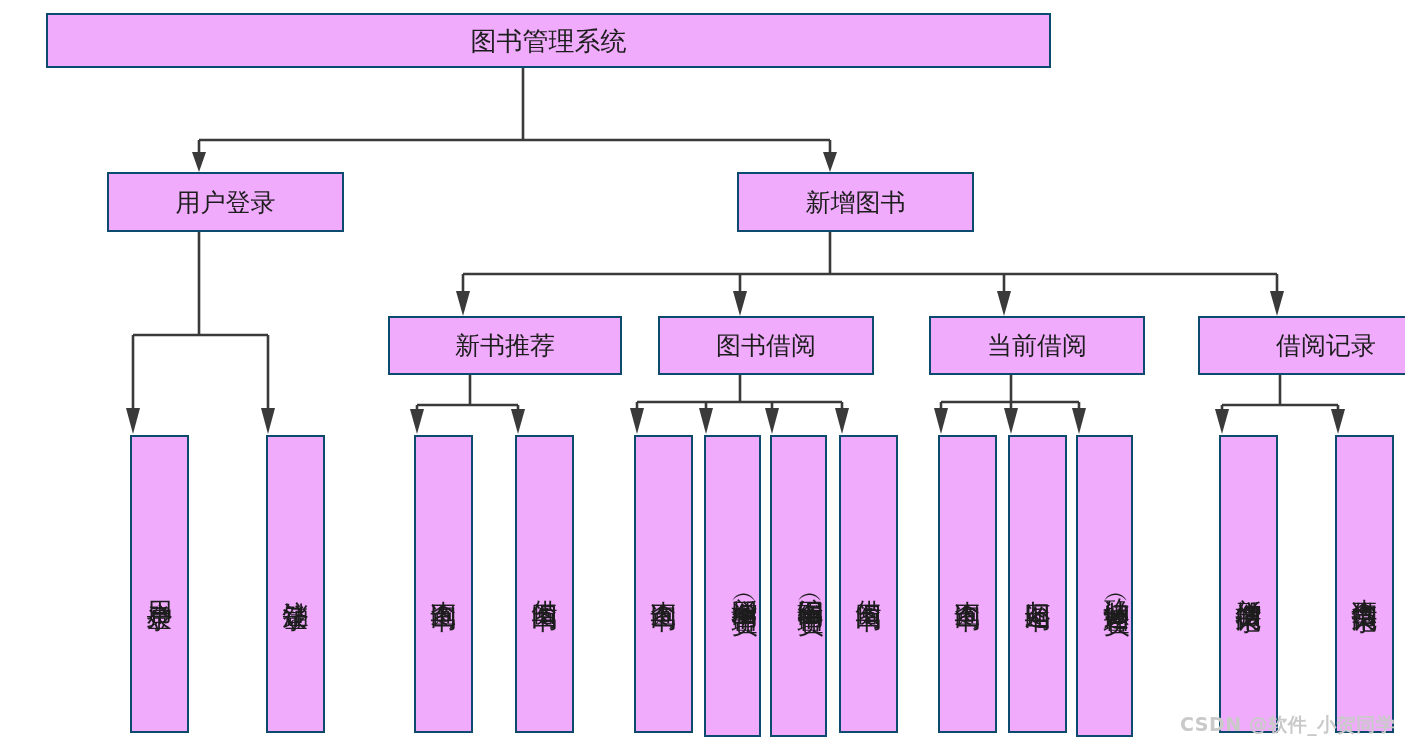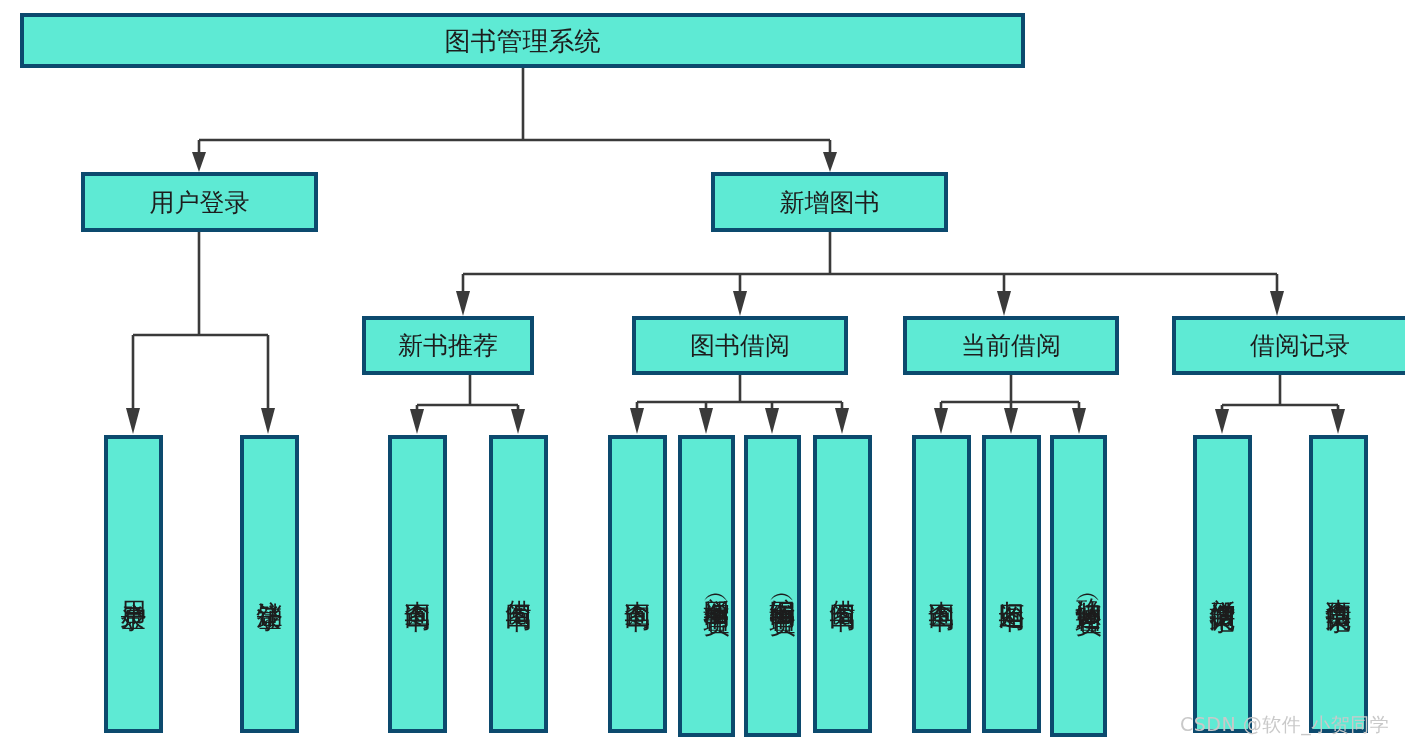--- a/index.html
+++ b/index.html
@@ -1,19 +1,19 @@
 <!DOCTYPE html>
 <html><head>
 <meta charset="utf-8">
 <style>
   html,body{margin:0;padding:0;background:#ffffff;}
   body{width:1405px;height:747px;overflow:hidden;font-family:"DejaVu Sans","Liberation Sans",sans-serif;}
   #diagram-root{position:relative;width:1405px;height:747px;background:#ffffff;}
 
-  .node{position:absolute;box-sizing:border-box;background:#5eead4;border:4px solid #0c4a6e;}
+  .node{position:absolute;box-sizing:border-box;background:#f0abfc;border:2px solid #0c4a6e;margin-left:26px;}
   .node-label{
     position:absolute;inset:0;display:flex;align-items:center;justify-content:center;
     color:#1d1d1d;white-space:nowrap;line-height:1.0;
   }
   .h-label{font-size:25px;}
   .h-label.title{font-size:26px;}
 
   
   .v-label{
     position:absolute;left:0;right:0;
@@ -24,21 +24,21 @@
   }
   .v-label.centered{top:0;bottom:0;}
   .v-label.topset{top:6px;bottom:6px;align-items:flex-start;}
 
   svg#connectors{position:absolute;left:0;top:0;width:1405px;height:747px;overflow:visible;}
   svg#connectors line, svg#connectors path{stroke:#3a3a3a;stroke-width:2.6;fill:none;}
   .arrow-head{fill:#3a3a3a;stroke:none;}
 
   #watermark{
     position:absolute;left:1180px;top:712px;
-    font-size:19px;color:#c9c9c9;white-space:nowrap;letter-spacing:0.5px;
+    font-size:19px;color:#c9c9c9;white-space:nowrap;letter-spacing:0.5px;font-weight:bold;
   }
 </style>
 </head>
 <body>
 
 <div id="diagram-root">
 
   <svg id="connectors" viewBox="0 0 1405 747">
 
     <line x1="523" y1="68" x2="523" y2="140"></line>
@@ -106,21 +106,21 @@
   </div>
 
   <div class="node" style="left:81px;top:172px;width:237px;height:60px;">
     <div class="node-label h-label">用户登录</div>
   </div>
 
   <div class="node" style="left:711px;top:172px;width:237px;height:60px;">
     <div class="node-label h-label">新增图书</div>
   </div>
 
-  <div class="node" style="left:362px;top:316px;width:172px;height:59px;">
+  <div class="node" style="left:362px;top:316px;width:234px;height:59px;">
     <div class="node-label h-label">新书推荐</div>
   </div>
 
   <div class="node" style="left:903px;top:316px;width:216px;height:59px;">
     <div class="node-label h-label">当前借阅</div>
   </div>
 
   <div class="node" style="left:632px;top:316px;width:216px;height:59px;">
     <div class="node-label h-label">图书借阅</div>
   </div>

